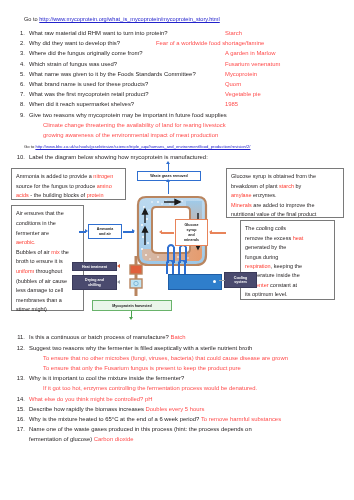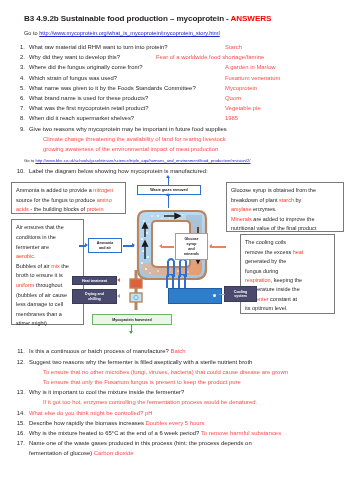--- a/index.html
+++ b/index.html
@@ -145,23 +145,20 @@
   .conn { position: absolute; }
   .conn.orange { background: #e8845a; }
   .conn.grey { background: #9aa0a6; }
   .conn.green { background: #4aa24d; }
 </style>
 </head>
 <body>
 
 <div class="page">
 
-  <div class="title">
-    <span>B3 4.9.2b Sustainable food production – mycoprotein - </span><span class="ans">ANSWERS</span>
-  </div>
 
   <div class="goto">
     <span>Go to </span><a class="link" href="#">http://www.mycoprotein.org/what_is_mycoprotein/mycoprotein_story.html</a>
   </div>
 
   <ol class="qlist" id="qlist-top">
       <li class="q">
         <span class="num">1.</span>
         <span class="body"><span>What raw material did RHM want to turn into protein?</span><span class="ans-abs" style="left: 196px; top: 0px;">Starch</span></span>
       </li>

